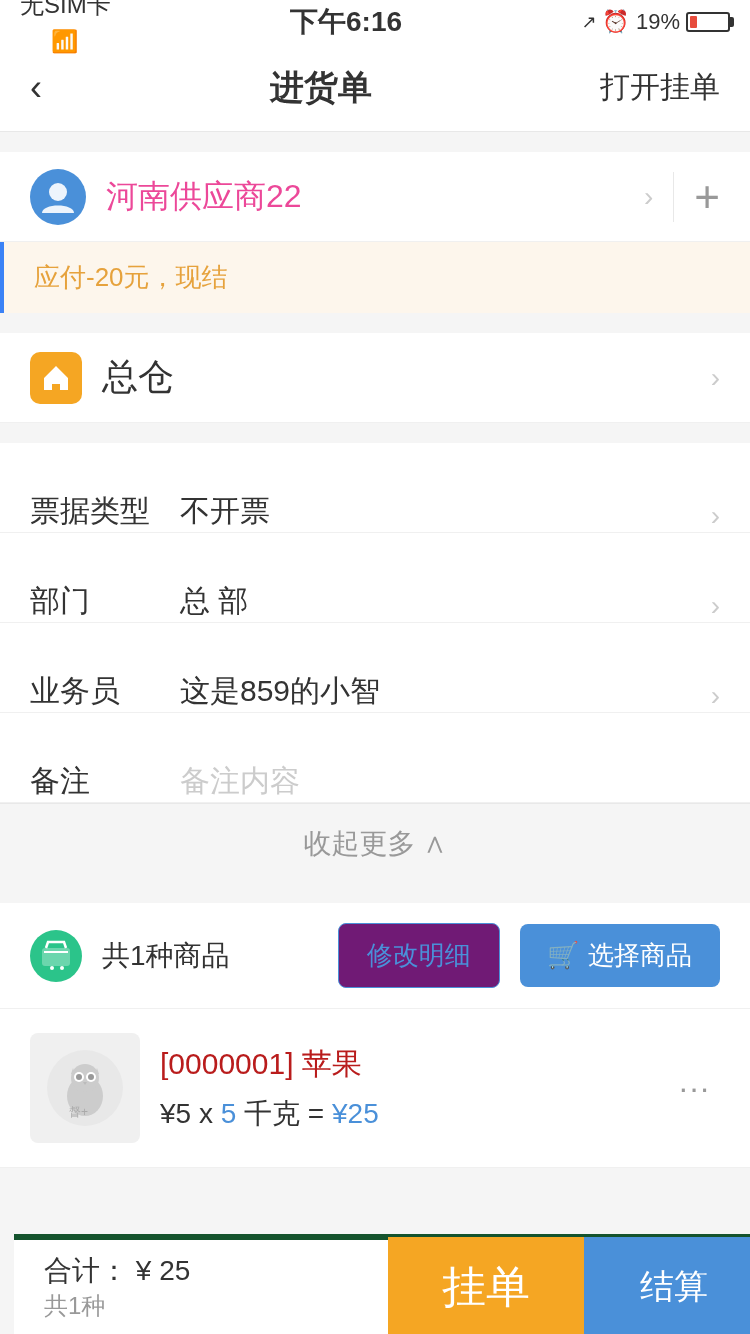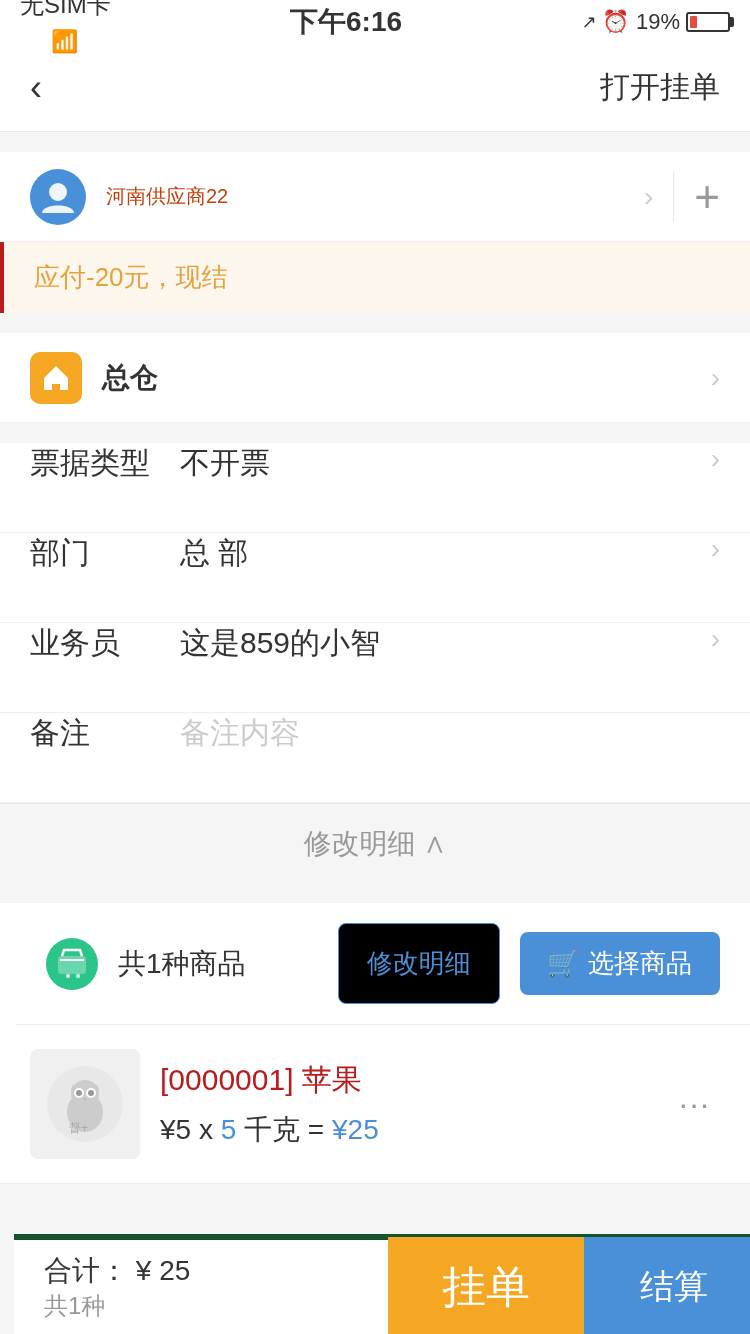--- a/index.html
+++ b/index.html
@@ -110,22 +110,22 @@
       justify-content: center;
       margin-right: 20px;
       flex-shrink: 0;
     }
     .avatar-icon {
       width: 40px;
       height: 40px;
     }
     .supplier-name {
       flex: 1;
-      font-size: 20px;
-      color: #c2410c;
+      font-size: 32px;
+      color: #ec4899;
     }
     .chevron {
       color: #ccc;
       font-size: 28px;
       margin-left: 10px;
     }
     .divider-v {
       width: 1px;
       height: 50px;
       background: #e8e8e8;
@@ -136,21 +136,21 @@
       color: #999;
       font-weight: 300;
     }
 
     
     .notice-bar {
       background: #fdf6ec;
       padding: 18px 30px;
       font-size: 26px;
       color: #e6a23c;
-      border-left: 4px solid #b91c1c;
+      border-left: 4px solid #3b82f6;
     }
 
     
     .row-item {
       display: flex;
       align-items: center;
       padding: 0 30px;
       height: 90px;
       background: #fff;
       border-bottom: 1px solid #f0f0f0;
@@ -161,29 +161,28 @@
       background: #f5a623;
       border-radius: 10px;
       display: flex;
       align-items: center;
       justify-content: center;
       margin-right: 20px;
       flex-shrink: 0;
     }
     .row-label {
       flex: 1;
-      font-size: 28px;
-      color: #333;
-      font-weight: bold;
+      font-size: 36px;
+      color: #333;
     }
 
     
     .form-row {
       display: flex;
-      align-items: flex-start;
+      align-items: flex-end;
       padding: 0 30px;
       min-height: 90px;
       background: #fff;
       border-bottom: 1px solid #f0f0f0;
     }
     .form-label {
       width: 140px;
       font-size: 30px;
       color: #333;
       flex-shrink: 0;
@@ -212,43 +211,42 @@
     }
 
     
     .product-toolbar {
       display: flex;
       align-items: center;
       padding: 20px 30px;
       background: #fff;
       border-bottom: 1px solid #f0f0f0;
       gap: 20px;
-      margin-left: 16px;
     }
     .product-icon {
       width: 52px;
       height: 52px;
       background: #2bc48a;
       border-radius: 50%;
       display: flex;
       align-items: center;
       justify-content: center;
       flex-shrink: 0;
     }
     .product-count {
       flex: 1;
       font-size: 28px;
       color: #333;
     }
     .btn-outline {
       border: 1.5px solid #4a90d9;
       color: #4a90d9;
-      background: #000000;
+      background: #701a75;
       border-radius: 8px;
-      padding: 22px 28px;
+      padding: 14px 28px;
       font-size: 26px;
       cursor: pointer;
       white-space: nowrap;
     }
     .btn-primary {
       background: #4a90d9;
       color: #fff;
       border: none;
       border-radius: 8px;
       padding: 14px 28px;
@@ -369,20 +367,21 @@
     <span>⏰</span>
     <span>19%</span>
     <span class="battery">
       <span class="battery-fill"></span>
     </span>
   </div>
 </div>
 
 <div class="nav-bar">
   <span class="nav-back">‹</span>
+  <span class="nav-title">进货单</span>
   <span class="nav-action">打开挂单</span>
 </div>
 
 <div class="content-scroll">
 
   <div class="section-divider"></div>
 
   <div class="card">
     <div class="supplier-row">
       <div class="supplier-avatar">
@@ -438,21 +437,21 @@
       <span class="chevron">›</span>
     </div>
 
     <div class="form-row">
       <span class="form-label">备注</span>
       <span class="form-value form-placeholder">备注内容</span>
     </div>
   </div>
 
   <div class="collapse-bar">
-    <span>修改明细 ∧</span>
+    <span>收起更多 ∧</span>
   </div>
 
   <div class="section-divider"></div>
 
   <div class="card">
     <div class="product-toolbar">
       <div class="product-icon">
         <svg width="32" height="32" viewBox="0 0 32 32" fill="none">
           <rect x="2" y="8" width="28" height="18" rx="3" fill="white" opacity="0.3"></rect>
           <path d="M6 8 L8 2 L24 2 L26 8" stroke="white" stroke-width="2.5" fill="none"></path>

